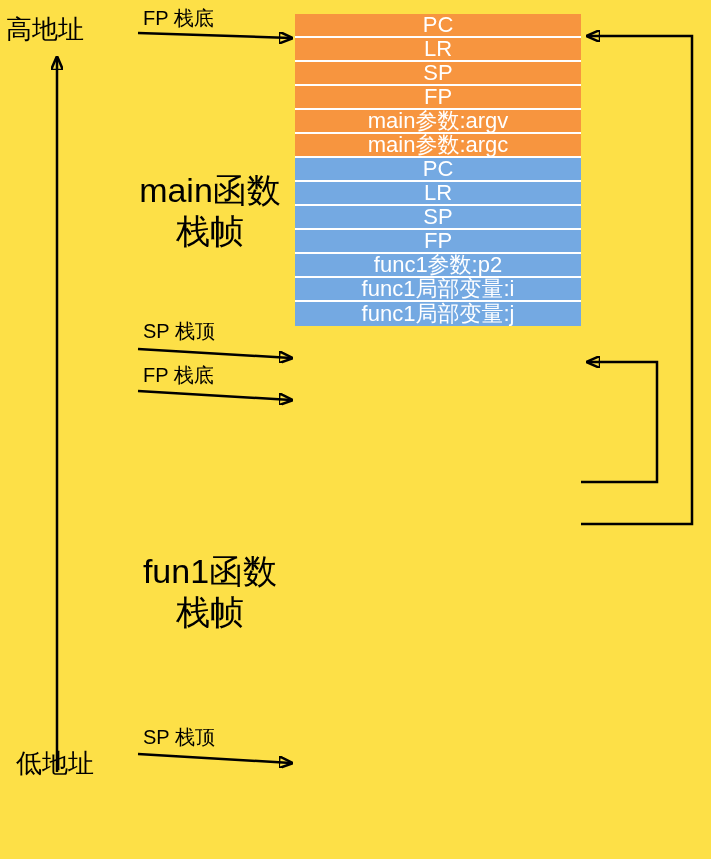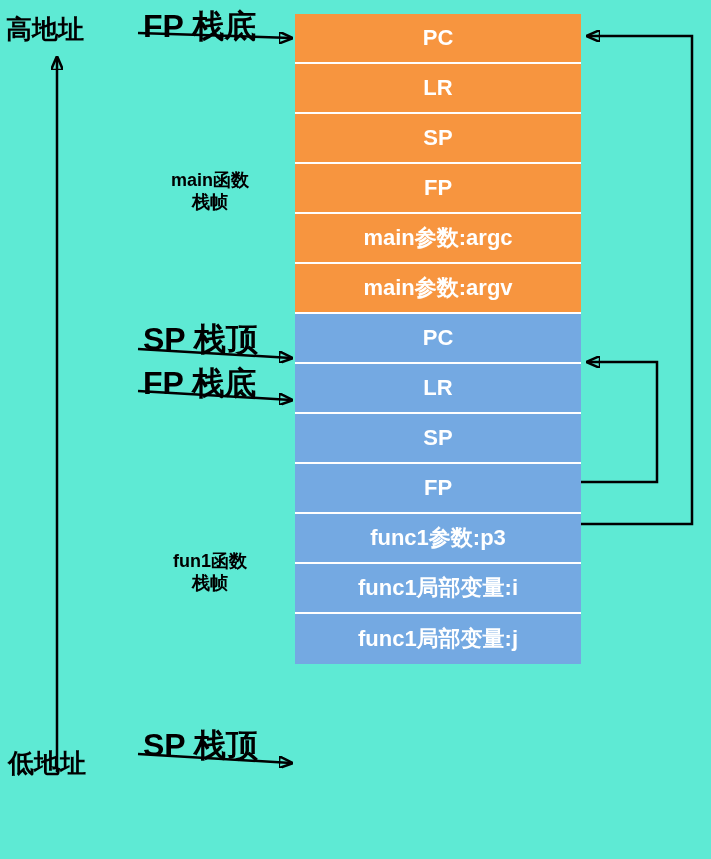--- a/index.html
+++ b/index.html
@@ -1,46 +1,46 @@
 <!DOCTYPE html>
 <html style="--main-frame-fill: #F7953F; --func1-frame-fill: #74A9E2; --divider: #FFFFFF; --row-text: #FFFFFF; --label-text: #000000;"><head>
 <meta charset="utf-8">
 <style>
   html,body { margin:0; padding:0; background:#ffffff; }
   .canvas {
-    position:relative; width:711px; height:859px; background:#5eead4;
-    font-family:"Liberation Sans", sans-serif; overflow:hidden;font-weight:bold;
+    position:relative; width:711px; height:859px; background:#fde047;
+    font-family:"Liberation Sans", sans-serif; overflow:hidden;
   }
 
   
   .stack { position:absolute; left:295px; top:14px; width:286px; }
   .row {
-    height:50px; box-sizing:border-box;
+    height:24px; box-sizing:border-box;
     border-bottom:2px solid var(--divider, #ffffff);
     display:flex; align-items:center; justify-content:center;
     font-size:22px; color:var(--row-text, #ffffff); white-space:nowrap;
   }
   .row:last-child { border-bottom:none; }
   .row.main  { background:var(--main-frame-fill, #F7953F); }
   .row.func1 { background:var(--func1-frame-fill, #74A9E2); }
 
   
   .axis-label { position:absolute; font-size:26px; color:var(--label-text, #000); }
   .axis-high { left:6px;  top:12px; }
-  .axis-low  { left:8px;  top:746px; }
+  .axis-low  { left:16px;  top:746px; }
 
-  .ptr { position:absolute; font-size:32px; color:var(--label-text, #000); white-space:nowrap; }
+  .ptr { position:absolute; font-size:20px; color:var(--label-text, #000); white-space:nowrap; }
   .ptr-fp-main  { left:143px; top:5px; }
   .ptr-sp-main  { left:143px; top:318px; }
   .ptr-fp-func1 { left:143px; top:362px; }
   .ptr-sp-func1 { left:143px; top:724px; }
 
   .frame-label {
     position:absolute; width:160px; text-align:center;
-    font-size:18px; color:var(--label-text, #000); line-height:1.2;
+    font-size:34px; color:var(--label-text, #000); line-height:1.2;
   }
   .frame-label-main  { left:130px; top:170px; }
   .frame-label-func1 { left:130px; top:551px; }
 
   svg.overlay { position:absolute; left:0; top:0; pointer-events:none; }
   svg.overlay path { fill:none; stroke:#000; stroke-width:2.5; }
 </style>
 </head>
 <body>
 
@@ -61,27 +61,27 @@
   <div class="frame-label frame-label-func1">
     <div>fun1函数</div>
     <div>栈帧</div>
   </div>
 
   <div class="stack">
     <div class="row main">PC</div>
     <div class="row main">LR</div>
     <div class="row main">SP</div>
     <div class="row main">FP</div>
+    <div class="row main">main参数:argv</div>
     <div class="row main">main参数:argc</div>
-    <div class="row main">main参数:argv</div>
     <div class="row func1">PC</div>
     <div class="row func1">LR</div>
     <div class="row func1">SP</div>
     <div class="row func1">FP</div>
-    <div class="row func1">func1参数:p3</div>
+    <div class="row func1">func1参数:p2</div>
     <div class="row func1">func1局部变量:i</div>
     <div class="row func1">func1局部变量:j</div>
   </div>
 
   <svg class="overlay" width="711" height="859" viewBox="0 0 711 859">
     <defs>
       <marker id="ah" markerUnits="userSpaceOnUse" markerWidth="14" markerHeight="12" refX="12" refY="6" orient="auto">
         <path d="M0,0 L14,6 L0,12 Z" fill="#000" stroke="none"></path>
       </marker>
     </defs>

